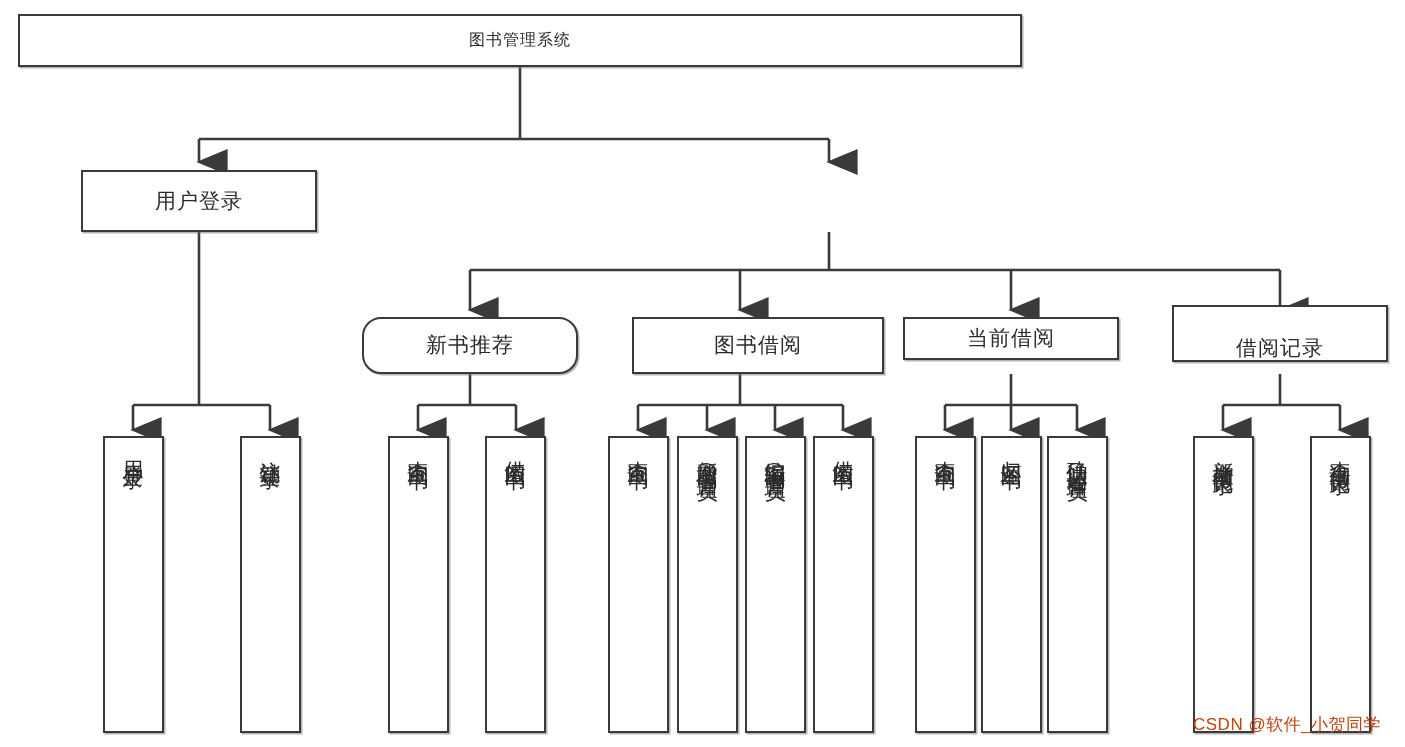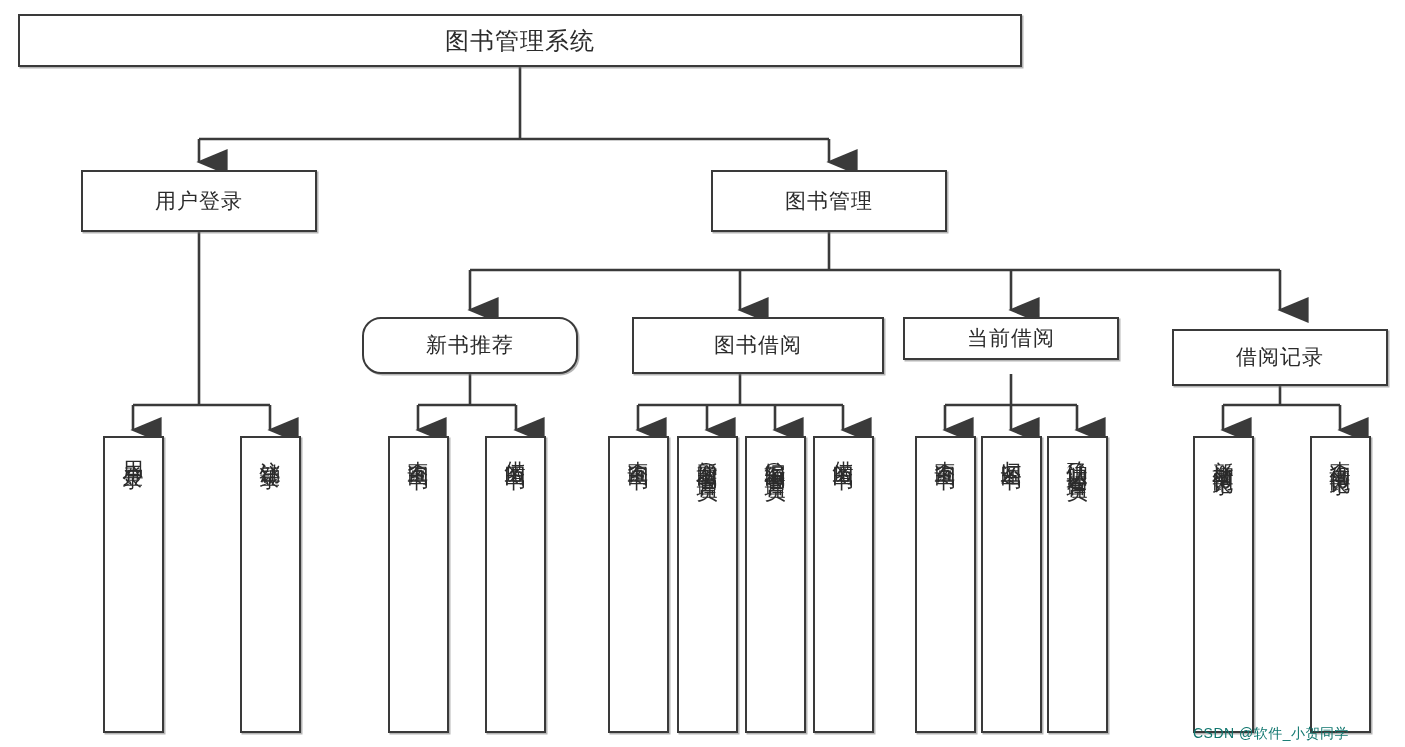--- a/index.html
+++ b/index.html
@@ -42,44 +42,43 @@
     line-height: 1.15;
     text-align: center;
     white-space: nowrap;
   }
   
   .horiz .node-label {
     writing-mode: horizontal-tb;
     font-size: 21px;
   }
   .root .node-label {
-    font-size: 24px;
+    font-size: 16px;
   }
   
   .vert {
     align-items: flex-start;
     justify-content: center;
     padding-top: 6px;
   }
   .vert .node-label {
     writing-mode: vertical-rl;
     text-orientation: upright;
     font-size: 21px;
     letter-spacing: 3px;
     line-height: 1;
   }
   .watermark {
     position: absolute;
     left: 1193px;
     top: 713px;
-    font-size: 14px;
-    color: #0f766e;
+    font-size: 17px;
+    color: #c2410c;
     white-space: nowrap;
     letter-spacing: 0.5px;
-    margin-top: 12px;
   }
 </style>
 </head>
 <body>
 
 <div id="canvas">
 
   <svg class="wires" viewBox="0 0 1405 747" xmlns="http://www.w3.org/2000/svg">
     <defs>
       <marker id="arrow" viewBox="0 0 10 12" refX="5" refY="11" markerWidth="10" markerHeight="12" orient="auto-start-reverse">
@@ -130,34 +129,31 @@
     </g>
   </svg>
 
   <div class="node horiz root" style="left:18px; top:14px; width:1004px; height:53px;">
     <span class="node-label">图书管理系统</span>
   </div>
 
   <div class="node horiz" style="left:81px; top:170px; width:236px; height:62px;">
     <span class="node-label">用户登录</span>
   </div>
-  <div class="node horiz" style="left:711px; top:170px; width:236px; height:62px;">
-    <span class="node-label">图书管理</span>
-  </div>
 
   <div class="node horiz" style="left:362px; top:317px; width:216px; height:57px;border-radius:19px;">
     <span class="node-label">新书推荐</span>
   </div>
   <div class="node horiz" style="left:632px; top:317px; width:252px; height:57px;">
     <span class="node-label">图书借阅</span>
   </div>
   <div class="node horiz" style="left:903px; top:317px; width:216px; height:43px;">
     <span class="node-label">当前借阅</span>
   </div>
-  <div class="node horiz" style="left:1172px; top:329px; width:216px; height:57px;">
+  <div class="node horiz" style="left:1172px; top:305px; width:216px; height:57px;align-items:flex-end;">
     <span class="node-label">借阅记录</span>
   </div>
 
   <div class="node vert" style="left:103px; top:436px; width:61px; height:297px;">
     <span class="node-label">用户登录</span>
   </div>
   <div class="node vert" style="left:240px; top:436px; width:61px; height:297px;">
     <span class="node-label">注销登录</span>
   </div>
 

